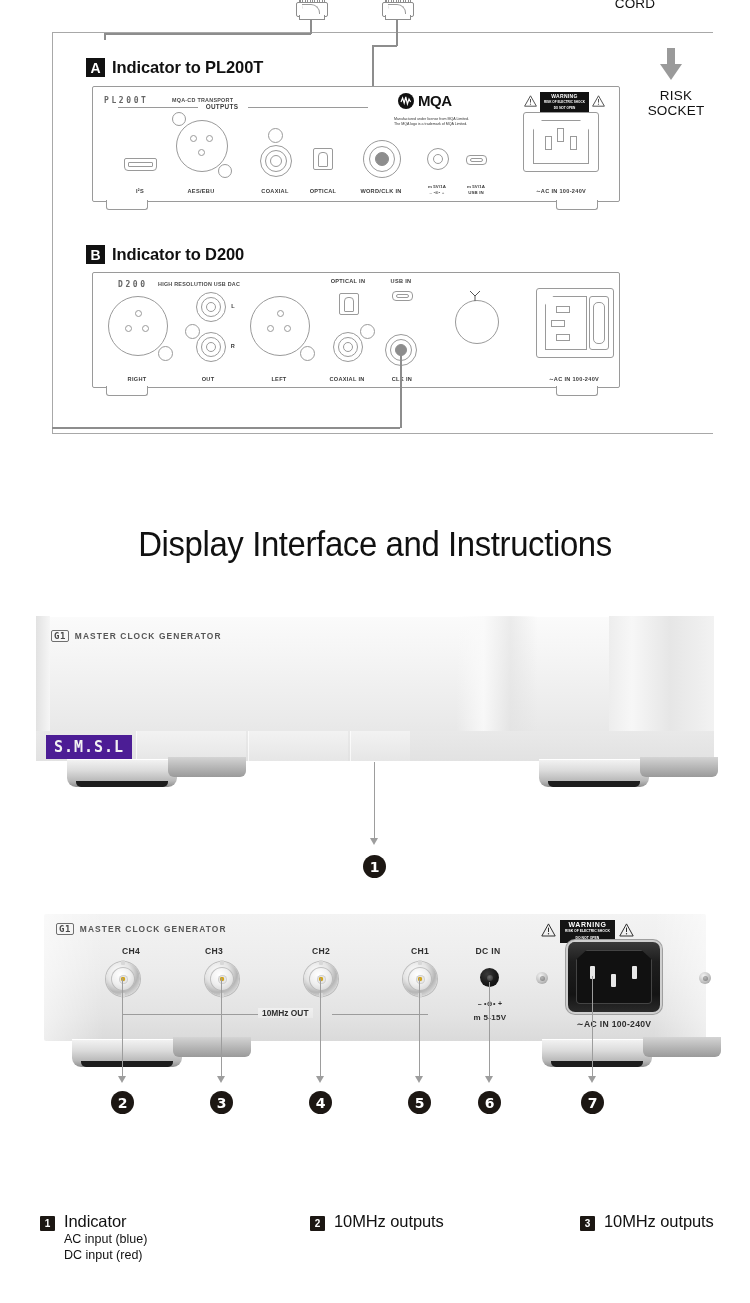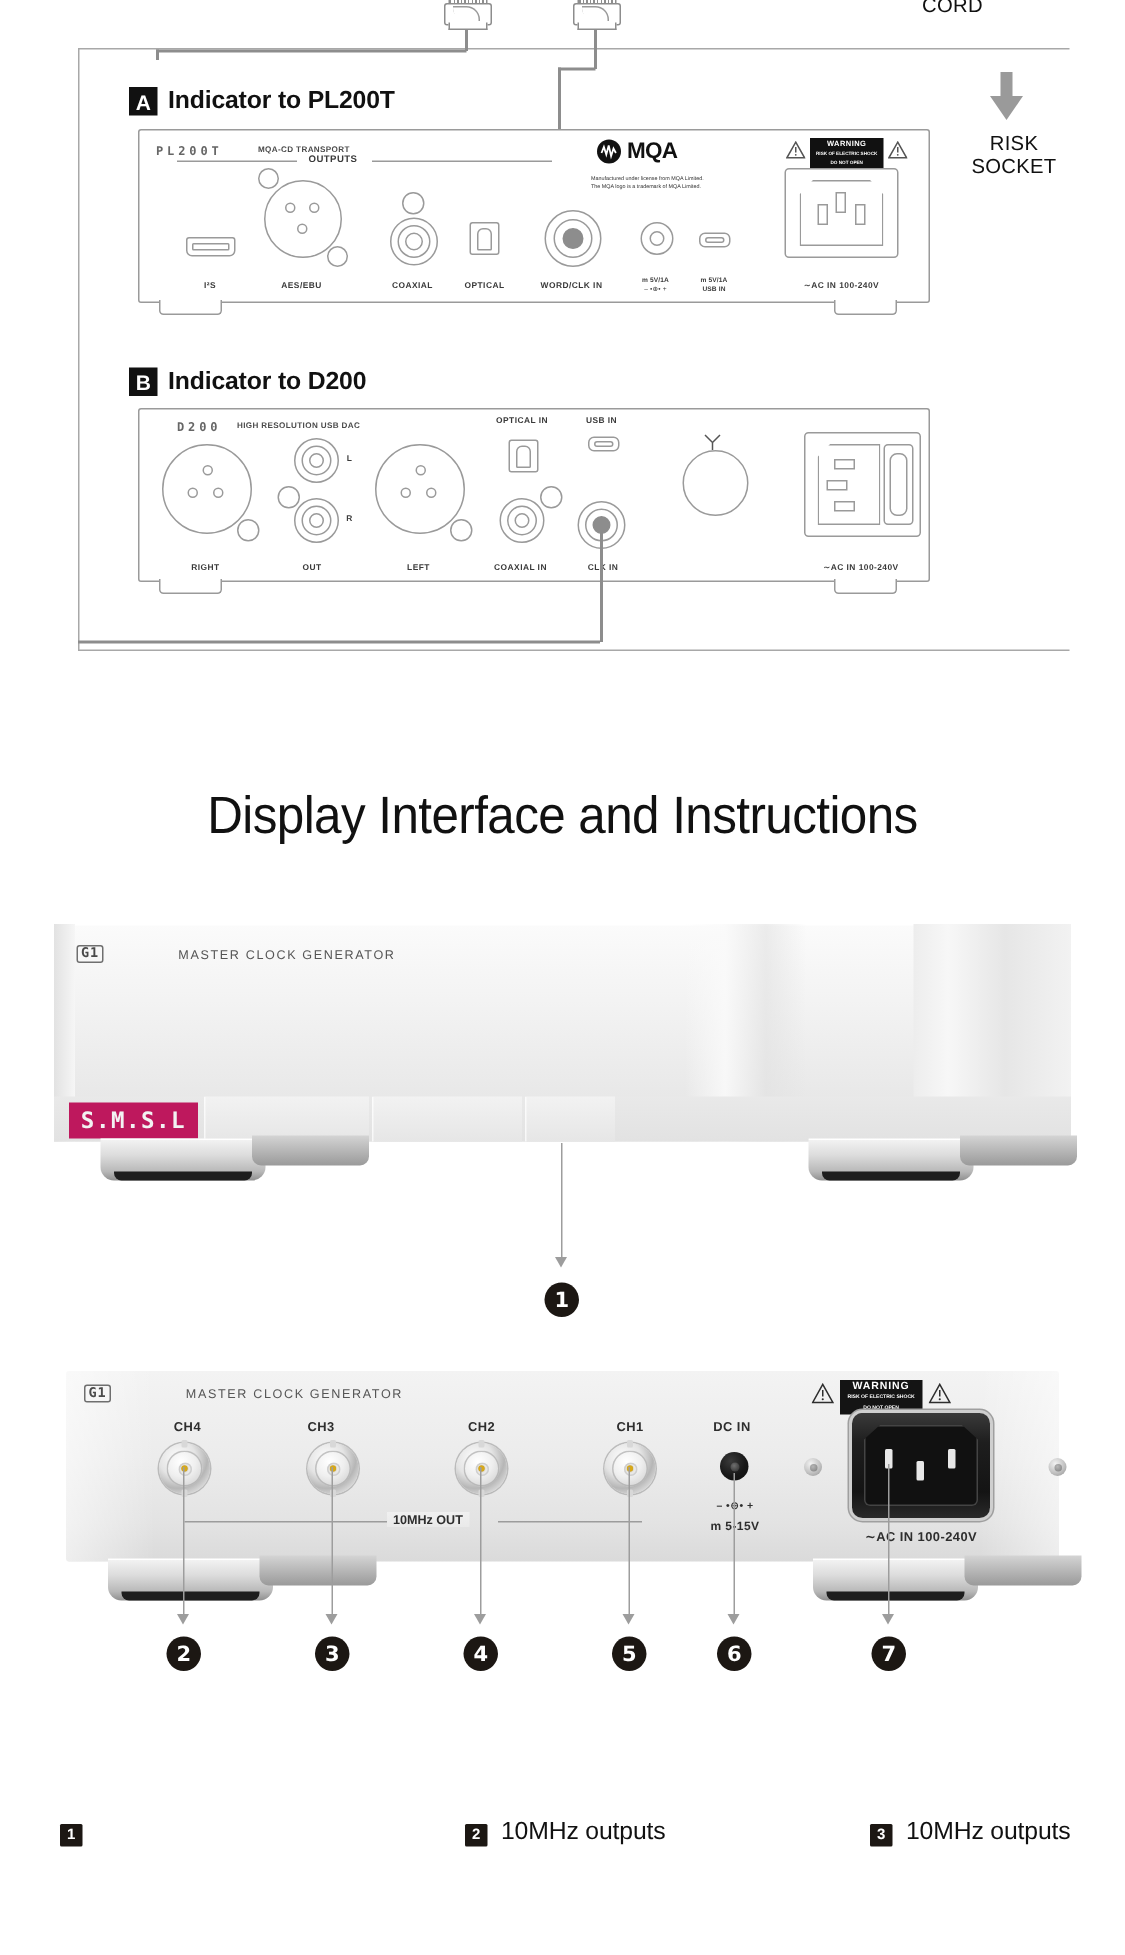--- a/index.html
+++ b/index.html
@@ -163,33 +163,33 @@
     position:absolute;left:0;right:0;bottom:0;height:30px;
     background:linear-gradient(180deg,#e9e9e9 0%,#e2e2e2 100%);
   }
   .front-strip .seg{
     position:absolute;top:0;height:100%;
     background:linear-gradient(180deg,#f2f2f2,#e6e6e6);
     box-shadow:inset 1px 0 0 rgba(255,255,255,.7);
   }
   .smsl-logo{
     position:absolute;left:10px;bottom:2px;width:86px;height:24px;
-    background:#be185d;display:flex;align-items:center;justify-content:center;
+    background:#4c1d95;display:flex;align-items:center;justify-content:center;
     color:#f2f2f2;font-size:15px;font-weight:700;letter-spacing:1px;
     font-family:"DejaVu Sans Mono","Liberation Mono",monospace;
   }
   .model-tag{
     position:absolute;left:15px;top:14px;display:flex;align-items:center;gap:6px;
   }
   .model-badge{
     font-size:9px;font-weight:700;letter-spacing:.5px;color:#4a4a4a;
     border:1.4px solid #6f6f6f;border-radius:2px;padding:0px 2px 0px 2px;line-height:10px;
     font-family:"DejaVu Sans Mono","Liberation Mono",monospace;
   }
-  .model-txt{font-size:8.4px;letter-spacing:1.1px;color:#555;font-weight:400;margin-left:44px;}
+  .model-txt{font-size:8.4px;letter-spacing:1.1px;color:#555;font-weight:700;}
   .foot-cyl{
     position:absolute;width:110px;height:28px;border-radius:0 0 9px 9px;
     background:linear-gradient(180deg,#f4f4f4 0%,#dcdcdc 40%,#b9b9b9 78%,#8f8f8f 100%);
     box-shadow:inset 0 1px 0 #fff;
   }
   .foot-cyl:after{
     content:"";position:absolute;left:9px;right:9px;bottom:0;height:6px;
     background:#1d1d1d;border-radius:0 0 5px 5px;
   }
   .foot-back{
@@ -560,21 +560,21 @@
       </span>
       <span>
         <svg width="15" height="14" viewBox="0 0 15 14">
             <path d="M7.5 .9 L14.2 13 L.8 13 Z" fill="none" stroke="#2e2e2e" stroke-width="1"></path>
             <path d="M7.5 4.6 L7.5 9" stroke="#2e2e2e" stroke-width="1"></path>
             <circle cx="7.5" cy="10.8" r=".7" fill="#2e2e2e"></circle>
           </svg>
       </span>
     </div>
 
-    <div class="rear-label" style="left:44px;top:32px;width:46px;text-align:right;">CH4</div>
+    <div class="rear-label" style="left:64px;top:32px;width:46px;">CH4</div>
     <div class="bnc" style="left:62px;top:48px;">
       <div class="lug" style="left:15px;top:-2px;"></div>
       <div class="lug" style="left:15px;bottom:-2px;"></div>
       <div class="ring2"></div>
       <div class="core"></div>
       <div class="pin"></div>
     </div>
 
     <div class="rear-label" style="left:147px;top:32px;width:46px;">CH3</div>
     <div class="bnc" style="left:161px;top:48px;">
@@ -651,20 +651,25 @@
 
   <div class="callout-line" style="left:592px;top:976px;height:100px;"></div>
   <div class="callout-arrow" style="left:588px;top:1076px;"></div>
   <div class="cnum" style="left:581px;top:1091px;">7</div>
 
   <div id="legend">
     <div class="legend-grid">
 
       <div class="legend-item">
         <div class="legend-num">1</div>
+        <div class="legend-body">
+          <div class="legend-title">Indicator</div>
+          <div class="legend-sub">AC input (blue)</div>
+          <div class="legend-sub">DC input (red)</div>
+        </div>
       </div>
 
       <div class="legend-item">
         <div class="legend-num">2</div>
         <div class="legend-body">
           <div class="legend-title">10MHz outputs</div>
         </div>
       </div>
 
       <div class="legend-item">

